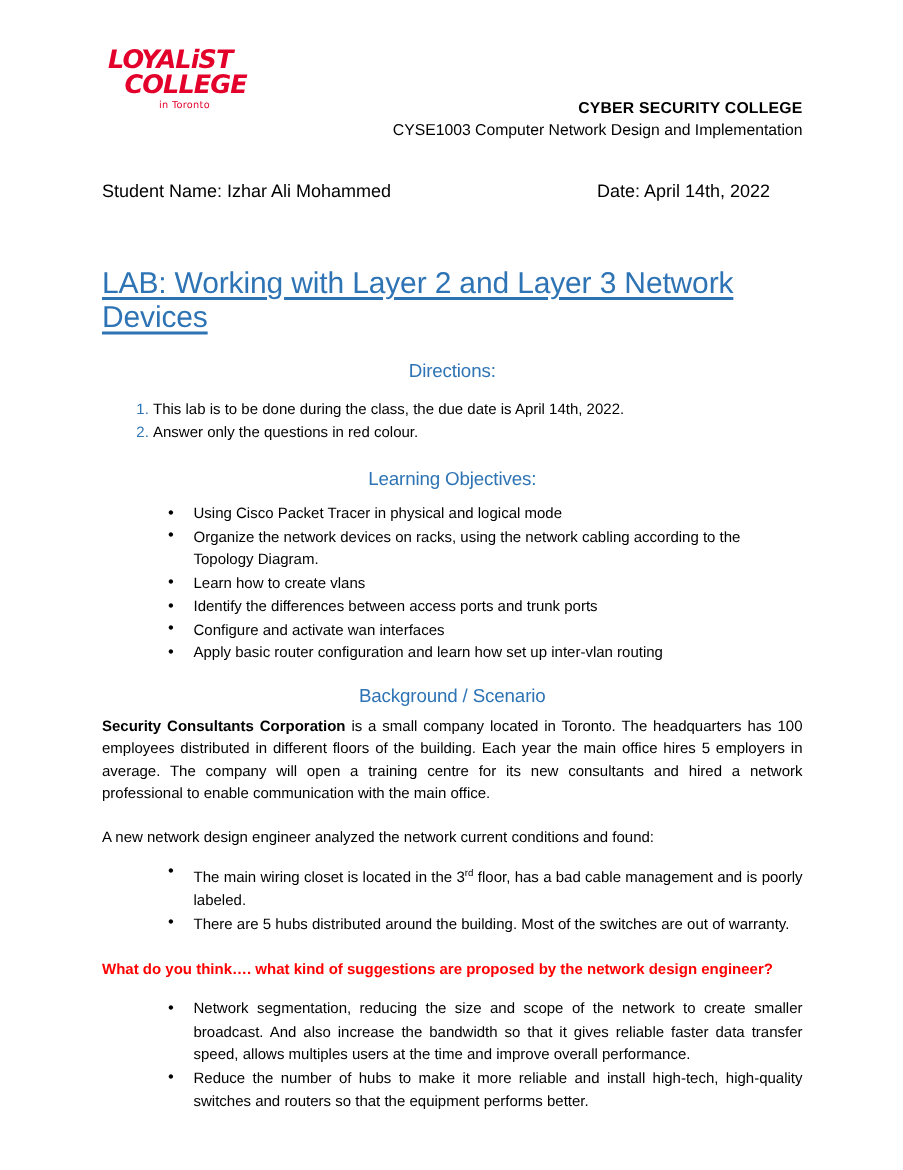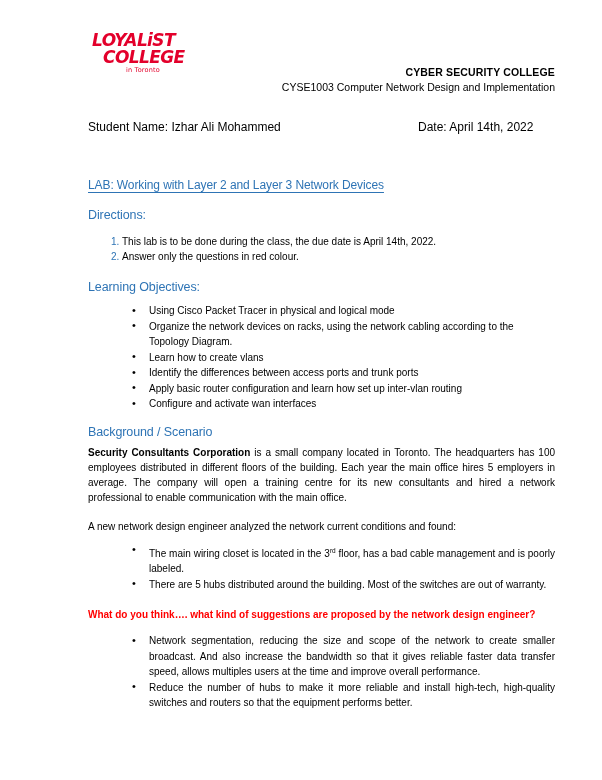--- a/index.html
+++ b/index.html
@@ -15,21 +15,20 @@
     overflow: hidden;
     position: relative;
   }
   .page {
     position: relative;
     width: 542px;
     height: 780px;
     background: #ffffff;
     box-sizing: border-box;
     padding: 18px;
-    margin-left: 20px;
   }
   .content {
     position: absolute;
     left: 68px;
     top: 0;
     width: 467px;
   }
 
   
   .header-block {
@@ -99,32 +98,33 @@
   .date-field {
     position: absolute;
     left: 330px;
     top: 0;
   }
 
   
   .lab-title {
     margin-top: 38px;
     color: #2E74B5;
-    font-size: 12px;
+    font-size: 20px;
     font-weight: normal;
     text-decoration: underline;
     text-underline-offset: 3px;
     letter-spacing: -0.1px;
   }
   .section-heading {
     color: #2E74B5;
     font-size: 12.5px;
     font-weight: normal;
     margin-top: 16px;
     letter-spacing: -0.1px;
+    text-align: center;
   }
   .section-heading.tight { margin-top: 13px; }
 
   
   ol.directions {
     margin: 12px 0 0 0;
     padding-left: 34px;
     font-size: 10px;
     line-height: 15px;
   }
@@ -213,22 +213,22 @@
       <li><span class="txt">This lab is to be done during the class, the due date is April 14th, 2022.</span></li>
       <li><span class="txt">Answer only the questions in red colour.</span></li>
     </ol>
 
     <div class="section-heading">Learning Objectives:</div>
     <ul class="bullets">
       <li>Using Cisco Packet Tracer in physical and logical mode</li>
       <li>Organize the network devices on racks, using the network cabling according to the Topology Diagram.</li>
       <li>Learn how to create vlans</li>
       <li>Identify the differences between access ports and trunk ports</li>
+      <li>Configure and activate wan interfaces</li>
       <li>Apply basic router configuration and learn how set up inter-vlan routing</li>
-      <li>Configure and activate wan interfaces</li>
     </ul>
 
     <div class="section-heading tight">Background / Scenario</div>
     <p class="body"><span class="bold">Security Consultants Corporation</span><span> is a small company located in Toronto.  The headquarters has 100 employees distributed in different floors of the building.  Each year the main office hires 5 employers in average.  The company will open a training centre for its new consultants and hired a network professional to enable communication with the main office.</span></p>
 
     <p class="body plain" style="margin-top:14px;">A new network design engineer analyzed the network current conditions and found:</p>
 
     <ul class="bullets">
       <li class="justify"><span>The main wiring closet is located in the 3</span><sup>rd</sup><span> floor, has a bad cable management and is poorly labeled.</span></li>
       <li>There are 5 hubs distributed around the building.  Most of the switches are out of warranty.</li>

